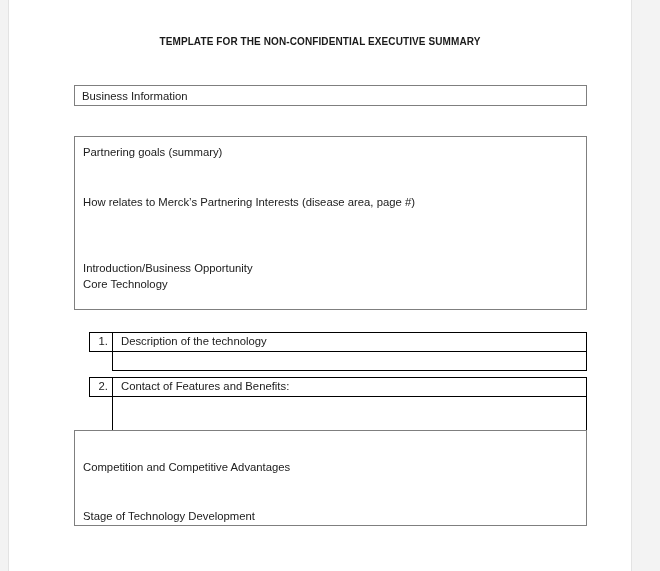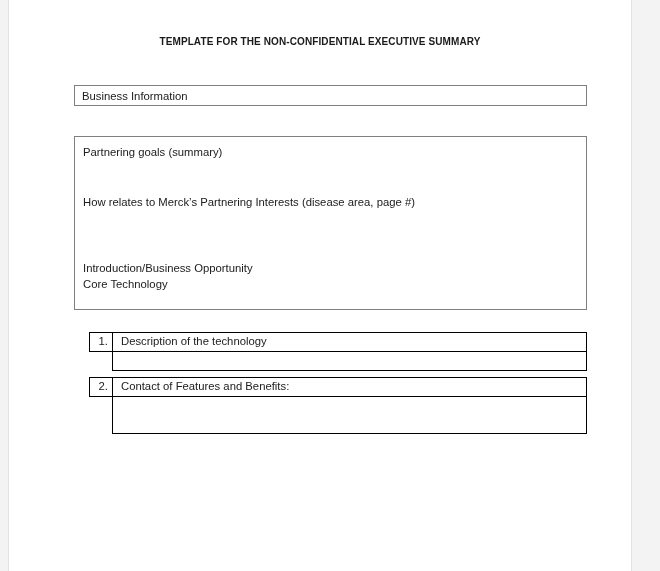--- a/index.html
+++ b/index.html
@@ -174,14 +174,18 @@
     <div class="spacer-6"></div>
 
     <div class="num-row">
       <div class="num-cell">2.</div>
       <div class="num-label">Contact of Features and Benefits:</div>
     </div>
     <div class="num-answer ans-tall"></div>
 
   </div>
 
+  <div class="gbox bottom-box">
+    <div class="line b0">Competition and Competitive Advantages</div>
+    <div class="line b1">Stage of Technology Development</div>
+  </div>
 
 </div>
 
 </body></html>

